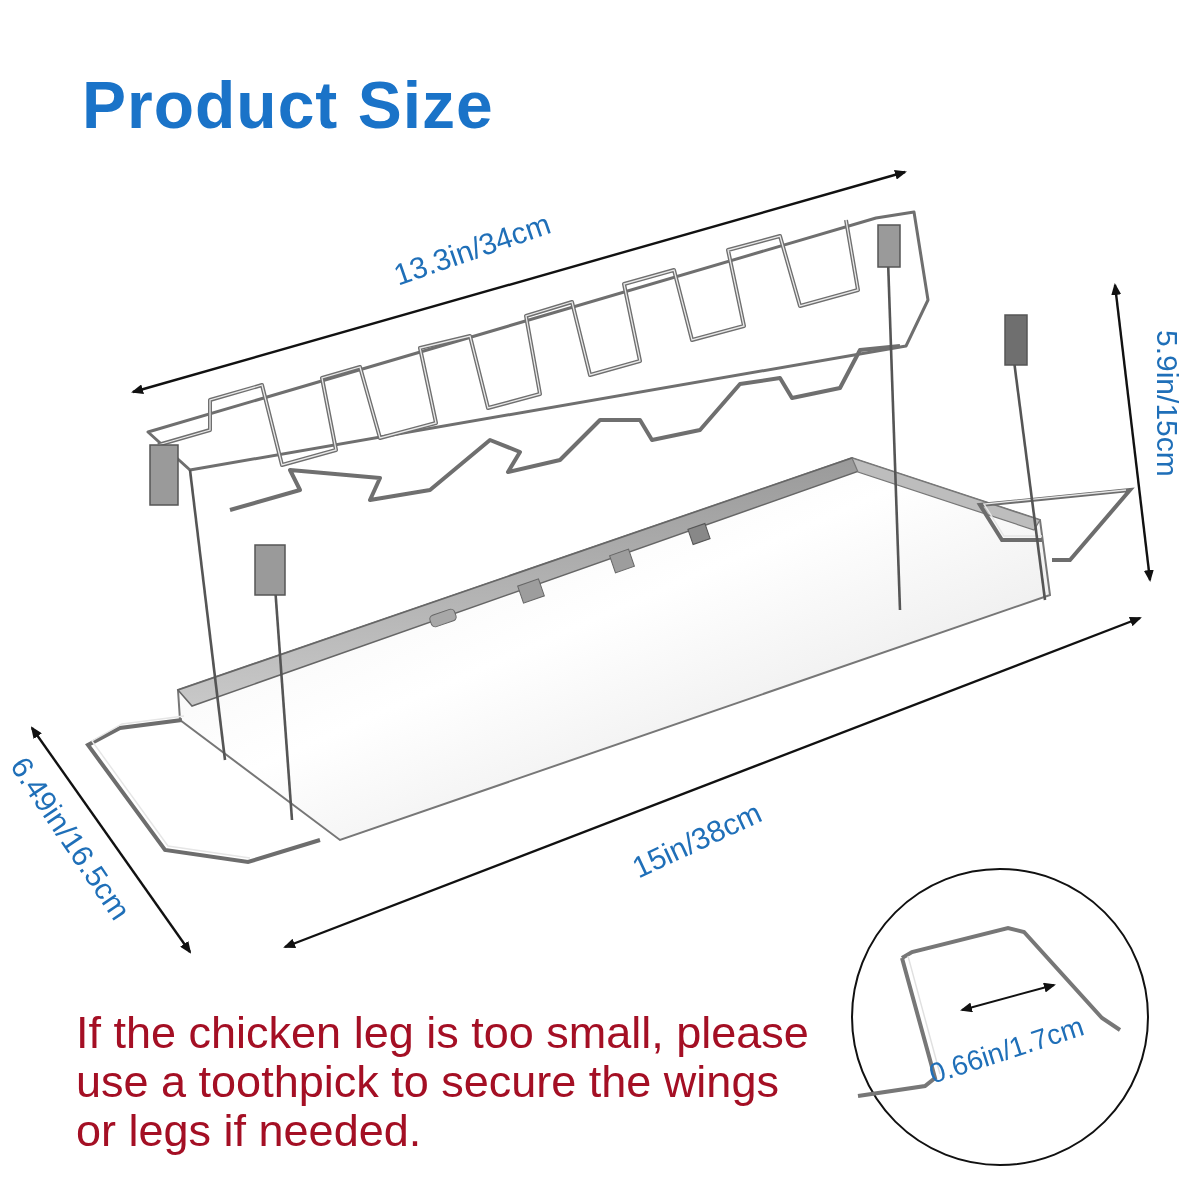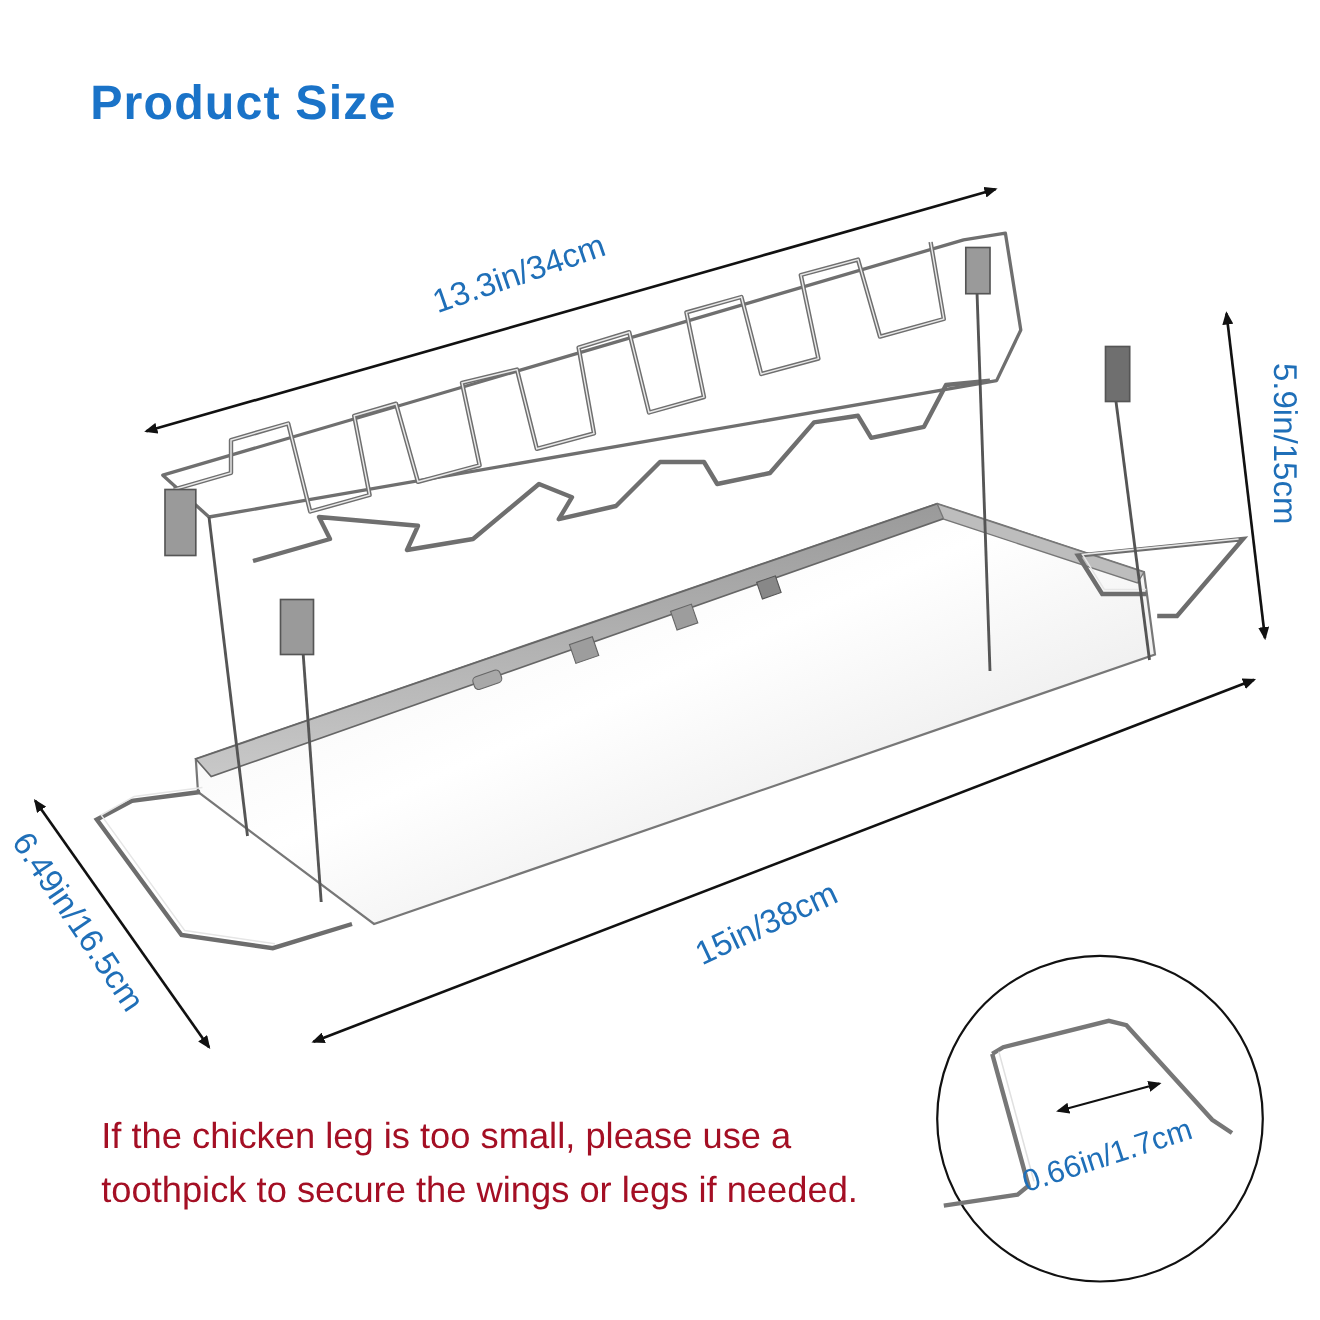--- a/index.html
+++ b/index.html
@@ -1,20 +1,20 @@
 <!DOCTYPE html>
 <html><head>
   <meta charset="utf-8">
   <style>
     html, body { margin: 0; padding: 0; background: #ffffff; }
     body { width: 1200px; height: 1200px; position: relative; overflow: hidden; font-family: "Liberation Sans", sans-serif; }
-    .title { position: absolute; left: 82px; top: 72px; font-size: 44px; font-weight: bold; letter-spacing: 1px; margin: 0; line-height: 1; }
+    .title { position: absolute; left: 82px; top: 72px; font-size: 66px; font-weight: bold; letter-spacing: 1px; margin: 0; line-height: 1; }
     .art { position: absolute; left: 0; top: 0; width: 1200px; height: 1200px; }
     .dim-label { position: absolute; white-space: nowrap; font-size: 30px; line-height: 1; transform-origin: 0 0; }
-    .note { position: absolute; left: 92px; top: 1008px; width: 740px; font-size: 33px; line-height: 49px; margin: 0; }
+    .note { position: absolute; left: 76px; top: 1008px; width: 740px; font-size: 45px; line-height: 49px; margin: 0; }
   </style>
 </head>
 <body>
 
 <h1 class="title" style="color: rgb(26, 115, 200);">Product Size</h1>
 
 <svg class="art" viewBox="0 0 1200 1200" xmlns="http://www.w3.org/2000/svg">
   <defs>
     <marker id="ah" markerWidth="12" markerHeight="10" refX="10" refY="5" orient="auto-start-reverse" markerUnits="userSpaceOnUse">
       <path d="M0,0 L12,5 L0,10 z" fill="#111"></path>

